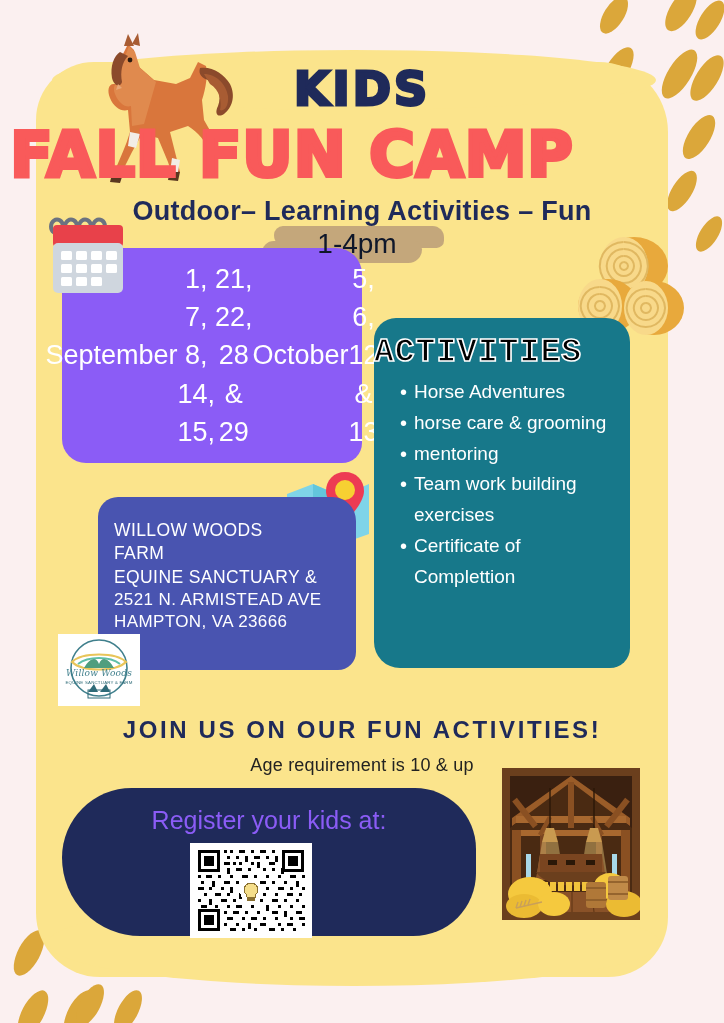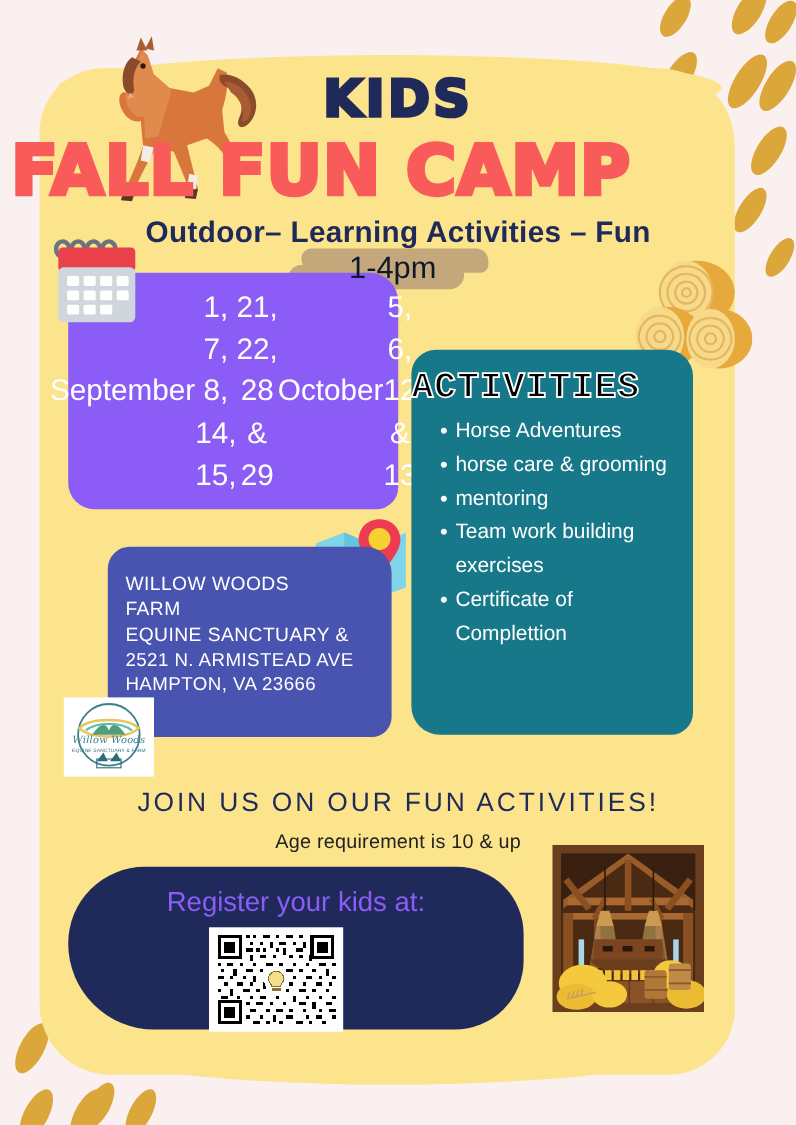--- a/index.html
+++ b/index.html
@@ -116,21 +116,21 @@
     font-size:9px;color:#3F7F8C;letter-spacing:0.2px;
   }
   .logo-sub{
     position:absolute;left:0;top:46px;width:82px;text-align:center;
     font-size:4.4px;color:#2E6B78;letter-spacing:0.2px;
   }
 
   
   .join-line{
     position:absolute;left:0;top:716px;width:724px;text-align:center;
-    font-size:24px;font-weight:normal;color:#1F2A5A;letter-spacing:2.6px;
+    font-size:24px;font-weight:bold;color:#1F2A5A;letter-spacing:2.6px;
   }
   .age-line{
     position:absolute;left:0;top:755px;width:724px;text-align:center;
     font-size:18px;color:#222;letter-spacing:0.2px;
   }
 
   
   .register-blob{
     position:absolute;left:62px;top:788px;width:414px;height:148px;
     background:#1F2A5A;border-radius:80px 70px 72px 90px;

